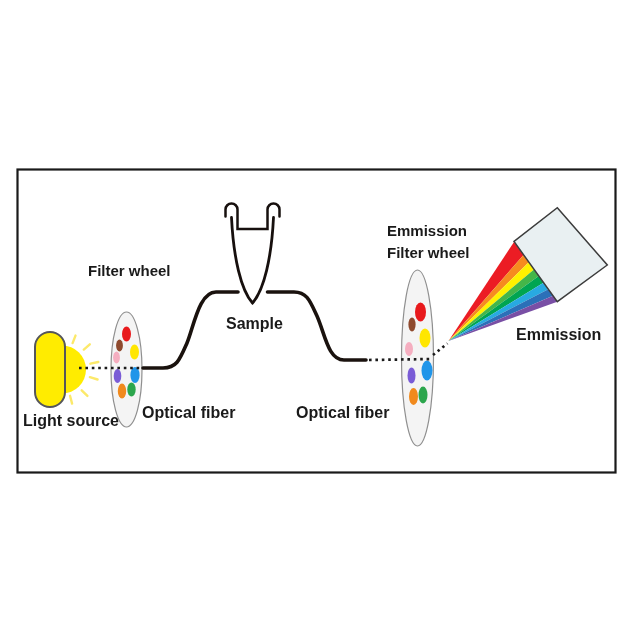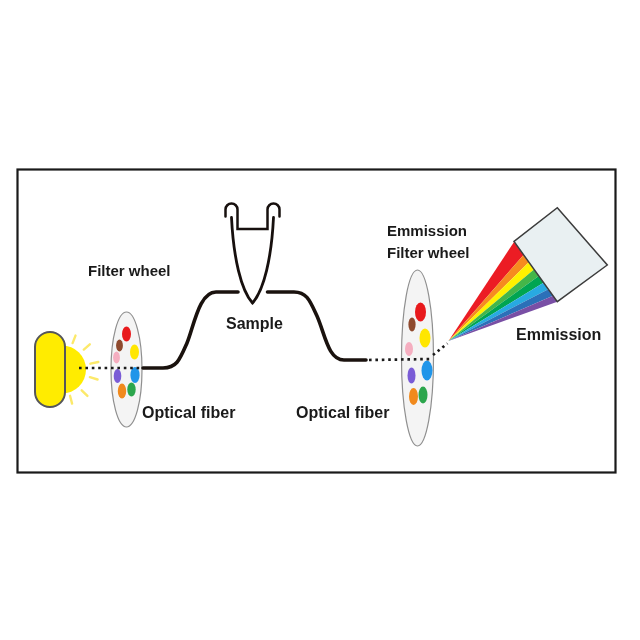--- a/index.html
+++ b/index.html
@@ -77,20 +77,21 @@
       <polygon points="448.5,341 534.0,269.6 538.7,276.1" fill="#44b649"></polygon>
       <polygon points="448.5,341 538.7,276.1 543.5,282.7" fill="#00a551"></polygon>
       <polygon points="448.5,341 543.5,282.7 548.3,289.2" fill="#28aae1"></polygon>
       <polygon points="448.5,341 548.3,289.2 553.0,295.8" fill="#2b70b8"></polygon>
       <polygon points="448.5,341 553.0,295.8 557.3,301.7" fill="#794fa5"></polygon>
     </g>
 
     <polygon points="557.3,207.7 607.3,265 557.3,301.7 514,241.5" stroke="#3c3c3c" stroke-width="1.5" fill="#e9f0f2"></polygon>
   </svg>
 
+  <div class="label lbl16" style="left:23px;top:412px;">Light source</div>
 
   <div class="label lbl15" style="left:88px;top:260px;">
     <div>Filter wheel</div>
   </div>
 
   <div class="label lbl16" style="left:226px;top:315px;width:64px;text-align:left;">Sample</div>
 
   <div class="label lbl16" style="left:142px;top:404px;">Optical fiber</div>
 
   <div class="label lbl16" style="left:296px;top:404px;">Optical fiber</div>

